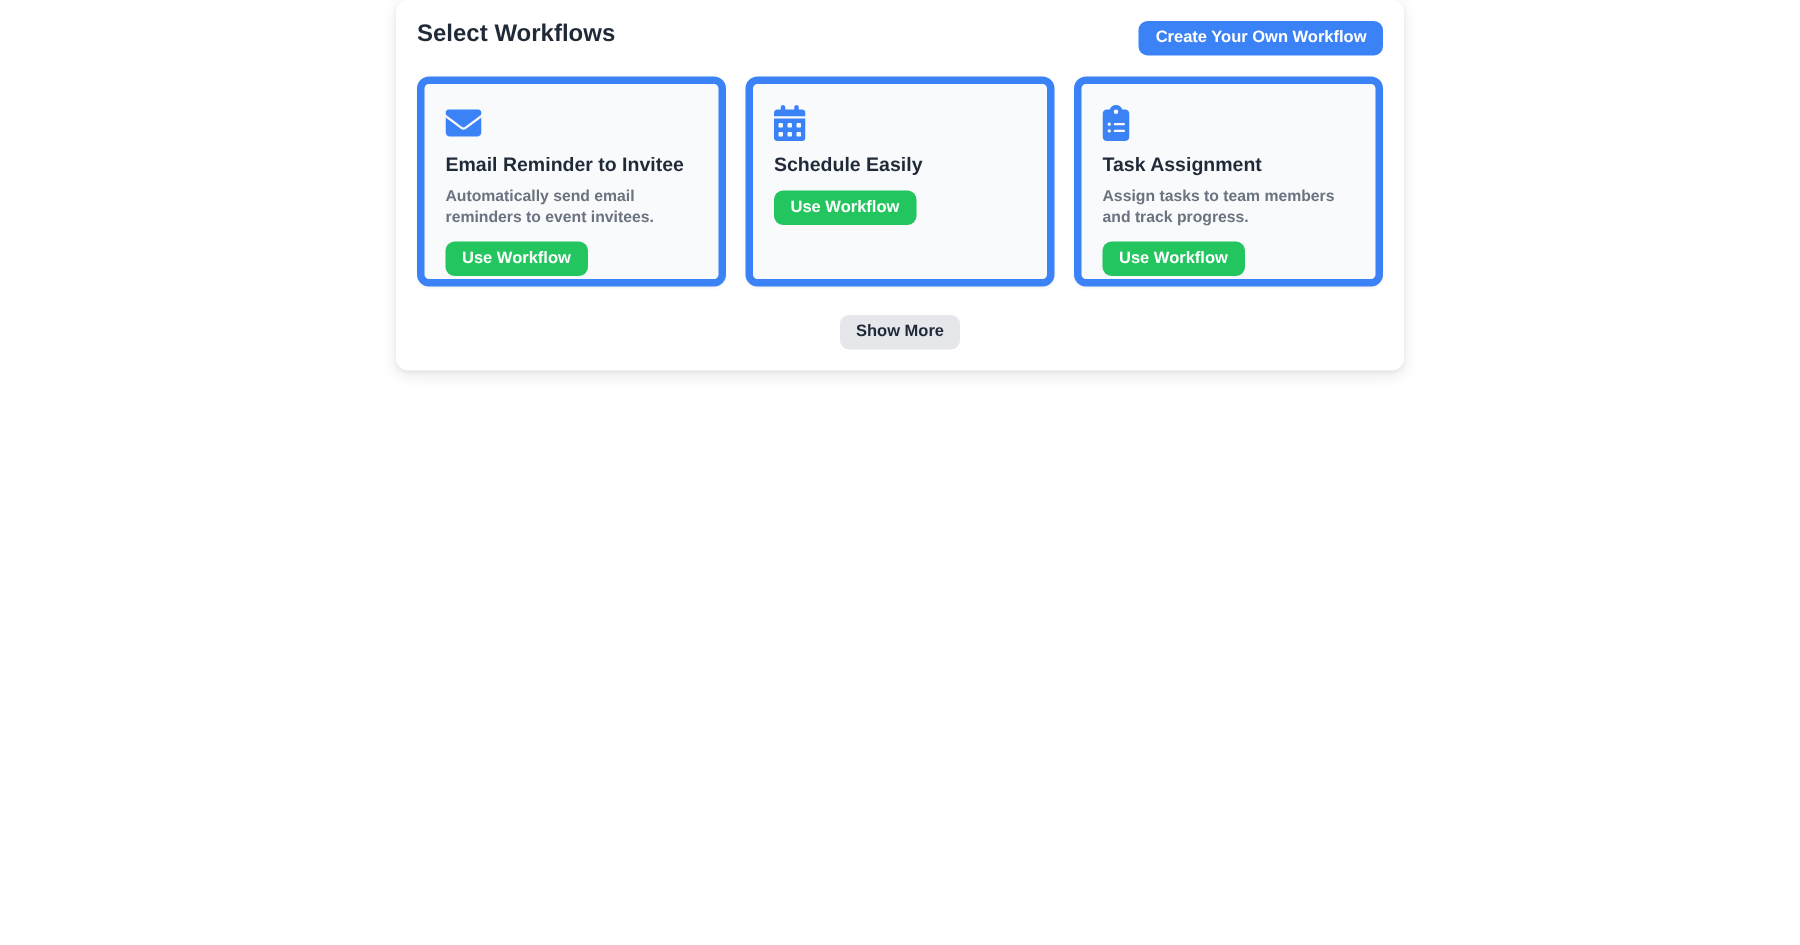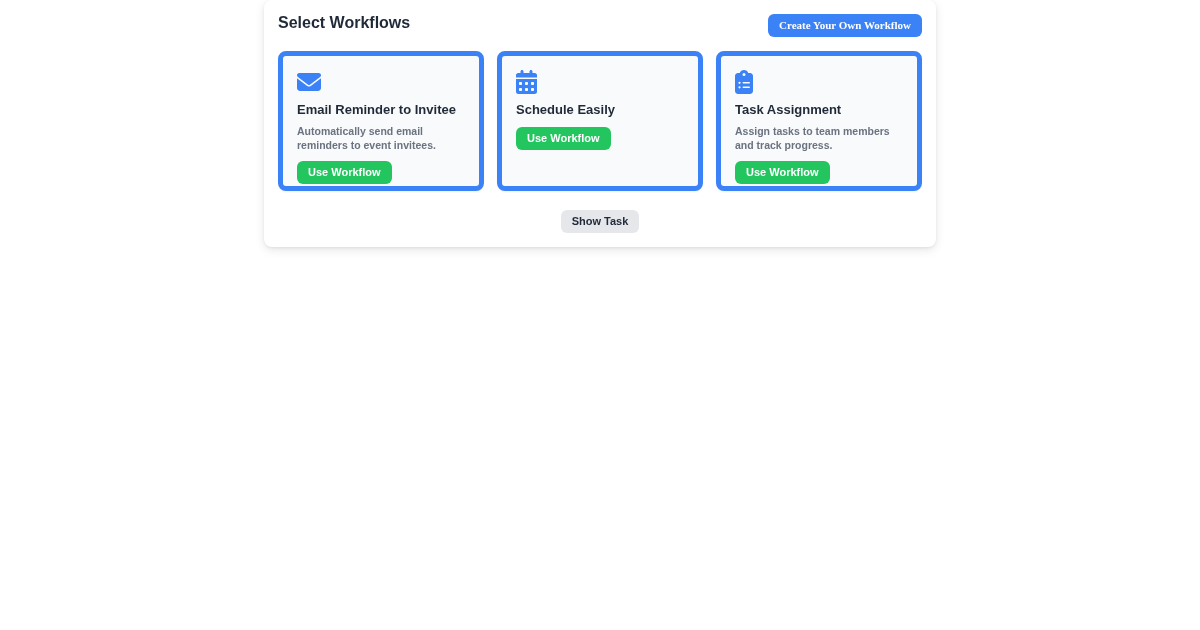--- a/index.html
+++ b/index.html
@@ -33,21 +33,21 @@
     border: none;
     border-radius: 6px;
     font-family: "Liberation Sans", sans-serif;
     font-size: 11px;
     font-weight: bold;
     line-height: 13px;
     padding: 5px 11px;
     cursor: pointer;
     white-space: nowrap;
   }
-  .btn-blue { background: #3b82f6; color: #ffffff; font-family: Liberation Serif, serif; }
+  .btn-blue { background: #3b82f6; color: #ffffff; }
   .btn-green { background: #22c55e; color: #ffffff; }
   .btn-gray { background: #e5e7eb; color: #1f2937; }
   .cards-row {
     display: flex;
     gap: 13px;
     margin-bottom: 19px;
   }
   .workflow-card {
     flex: 1 1 0;
     height: 140px;
@@ -126,16 +126,16 @@
       <div class="card-title">Task Assignment</div>
       <div class="card-desc">Assign tasks to team members and track progress.</div>
       <div class="card-action">
         <button class="btn btn-green">Use Workflow</button>
       </div>
     </div>
 
   </div>
 
   <div class="panel-footer">
-    <button class="btn btn-gray">Show Task</button>
+    <button class="btn btn-gray">Show More</button>
   </div>
 
 </div>
 
 </body></html>

